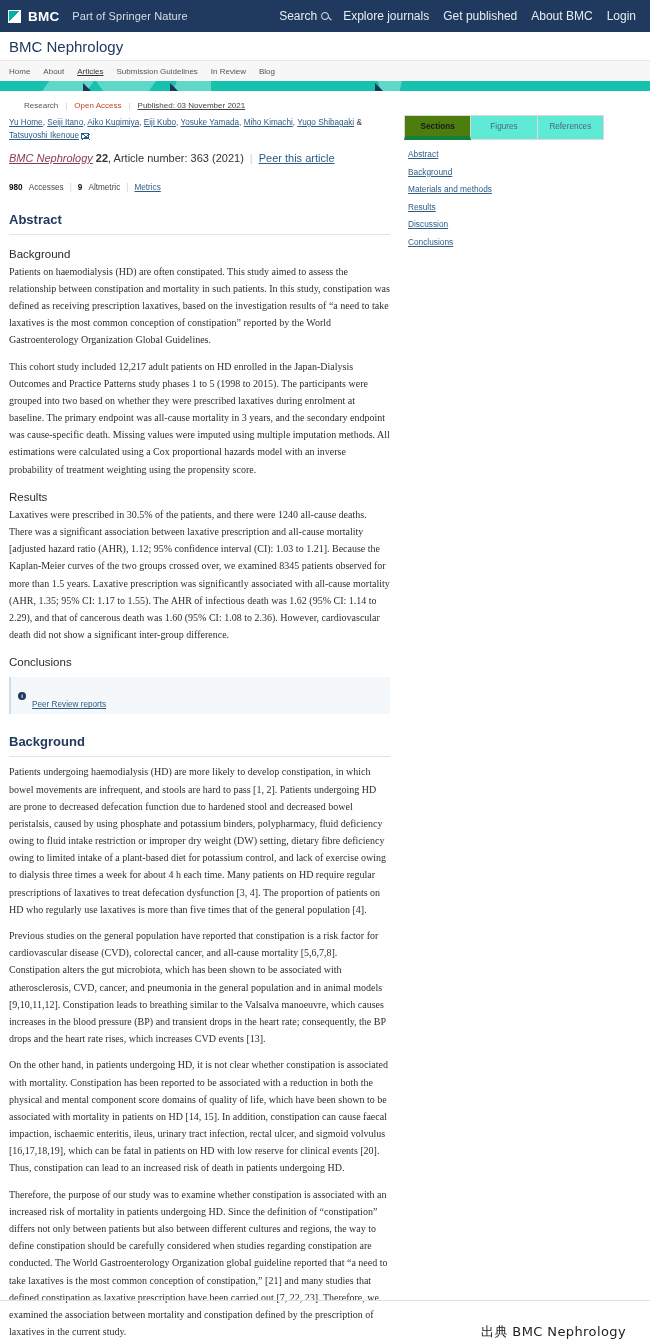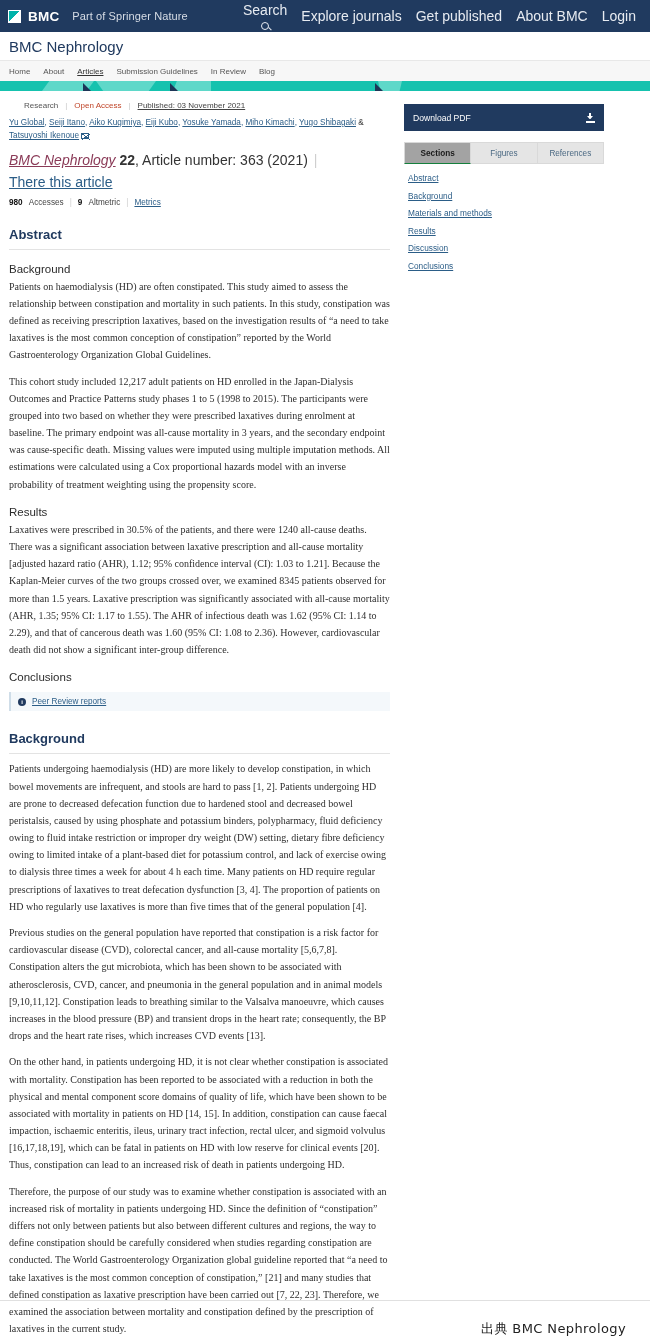--- a/index.html
+++ b/index.html
@@ -25,21 +25,21 @@
     width: 13px; height: 13px;
     background: linear-gradient(135deg, #00b2a9 0%, #00b2a9 48%, #ffffff 48%, #ffffff 100%);
     display: inline-block;
     border: 1px solid #ffffff;
   }
   .bmc-word {
     font-size: 13.5px; font-weight: bold; letter-spacing: .2px; color: #fff;
   }
   .brand-tag { font-size: 11px; color: #d7dde6; margin-left: 6px; letter-spacing: .1px; }
   .topnav-right { margin-left: auto; display: flex; align-items: center; gap: 14px; padding-right: 6px;}
-  .topnav-right a { color: #e7ebf1; font-size: 14px; text-decoration: none; white-space: nowrap; flex-direction: column; }
+  .topnav-right a { color: #e7ebf1; font-size: 12px; text-decoration: none; white-space: nowrap; }
   .search-link { display: flex; align-items: center; gap: 4px; }
   .mag { width: 8px; height: 8px; border: 1.1px solid #e7ebf1; border-radius: 50%; position: relative; display:inline-block;}
   .mag::after { content:""; position:absolute; width:3.5px; height:1.1px; background:#e7ebf1; transform: rotate(45deg); right:-3px; bottom:0px; }
 
   
   .journal-bar {
     height: 28px; display: flex; align-items: center; padding: 0 9px;
     background: #fff;
   }
   .journal-title { font-size: 15px; color: #203a5f; font-weight: normal; }
@@ -86,21 +86,21 @@
   }
 
   .authors { font-size: 8.2px; line-height: 1.62; color: #2b5d87; margin-bottom: 9px; }
   .authors a { color: #2b5d87; text-decoration: underline; }
   .authors .amp { color: #333; text-decoration: none; }
   .mail-ico { display:inline-block; width: 8px; height: 6px; border: 1px solid #2b5d87; position: relative; vertical-align: -1px; margin-left: 2px;}
   .mail-ico::after { content:""; position:absolute; left:0; top:0; width:8px; height:6px;
      background: linear-gradient(to bottom right, transparent 44%, #2b5d87 44%, #2b5d87 52%, transparent 52%),
                  linear-gradient(to bottom left, transparent 44%, #2b5d87 44%, #2b5d87 52%, transparent 52%);}
 
-  .cite-line { font-size: 14px; color: #333; margin-bottom: 8px; display:flex; align-items:center; gap:6px; flex-wrap: wrap;}
+  .cite-line { font-size: 11px; color: #333; margin-bottom: 19px; display:flex; align-items:center; gap:6px; flex-wrap: wrap;}
   .cite-line .jname { font-style: italic; color: #8a3a57; text-decoration: underline; }
   .cite-line .vol { font-weight: bold; }
   .cite-line .divider { color: #cfcfcf; }
   .cite-line a.cta { color: #2b5d87; text-decoration: underline; }
   .metrics-line { font-size: 8.2px; color: #444; display:flex; align-items:center; gap:6px; }
   .metrics-line b { color: #111; }
   .metrics-line .divider { color: #cfcfcf; }
   .metrics-line a { color: #2b5d87; text-decoration: underline; }
 
   
@@ -118,41 +118,41 @@
   .peer-box {
     background: #f4f8fb; border-left: 2px solid #cfdde8;
     padding: 5px 7px; margin-top: 9px; margin-bottom: 4px;
     display: flex; align-items: center; gap: 6px;
   }
   .info-ico {
     width: 8px; height: 8px; border-radius: 50%; background: #203a5f;
     color: #fff; font-size: 6px; line-height: 8px; text-align: center; font-weight: bold;
     flex: 0 0 auto;
   }
-  .peer-box a { font-size: 8.2px; color: #2b5d87; text-decoration: underline; }
+  .peer-box a { font-size: 8.2px; color: #2b5d87; text-decoration: underline; margin-top: 18px; }
 
   
   .dl-btn {
     background: #203a5f; color: #fff; height: 27px; display: flex; align-items: center;
     justify-content: space-between; padding: 0 9px; font-size: 8.6px; cursor: pointer;
   }
   .dl-ico { width: 9px; height: 10px; position: relative; display:inline-block; }
   .dl-ico::before { content:""; position:absolute; left:3.2px; top:0; width:1.4px; height:5px; background:#fff; }
   .dl-ico::after { content:""; position:absolute; left:1px; top:3.5px; width:6px; height:3.4px; background:#fff;
      clip-path: polygon(0 0, 100% 0, 50% 100%); }
   .dl-bar { position:absolute; left:0; bottom:0; width:9px; height:1.3px; background:#fff; }
 
   .tabs { display: flex; margin-top: 11px; border-bottom: 1px solid #d9d9d9; }
   .tab {
     flex: 1; text-align: center; font-size: 8.2px; padding: 6px 0 5px 0;
-    background: #e5e5e5; color: #4a6882; border: 1px solid #d9d9d9; border-bottom: none;
+    background: #5eead4; color: #4a6882; border: 1px solid #d9d9d9; border-bottom: none;
     cursor: pointer;
   }
   .tab + .tab { border-left: none; }
-  .tab.active { background: #a3a3a3; color: #1b1b1b; font-weight: bold; border-bottom: 1px solid #15803d; margin-bottom: -1px;}
+  .tab.active { background: #4d7c0f; color: #1b1b1b; font-weight: bold; border-bottom: 4px solid #15803d; margin-bottom: -1px;}
 
   .sec-list { padding: 9px 2px 0 4px; display: flex; flex-direction: column; gap: 7.5px; }
   .sec-list a { font-size: 8.3px; color: #2b5d87; text-decoration: underline; }
 
   
   .footer-cap {
     position: absolute; right: 24px; bottom: 8px;
     font-size: 13px; color: #222; letter-spacing: .4px;
     font-family: "DejaVu Sans", sans-serif;
   }
@@ -211,29 +211,29 @@
     <div class="meta-line">
       <span class="meta-type">Research</span>
       <span class="sep">|</span>
       <span class="meta-oa">Open Access</span>
       <span class="sep">|</span>
       <span class="meta-pub">Published: 03 November 2021</span>
     </div>
 
 
     <div class="authors">
-      <a href="#">Yu Global</a><span>, </span><a href="#">Seiji Itano</a><span>, </span><a href="#">Aiko Kugimiya</a><span>, </span><a href="#">Eiji Kubo</a><span>, </span><a href="#">Yosuke Yamada</a><span>, </span><a href="#">Miho Kimachi</a><span>, </span><a href="#">Yugo Shibagaki</a>
+      <a href="#">Yu Home</a><span>, </span><a href="#">Seiji Itano</a><span>, </span><a href="#">Aiko Kugimiya</a><span>, </span><a href="#">Eiji Kubo</a><span>, </span><a href="#">Yosuke Yamada</a><span>, </span><a href="#">Miho Kimachi</a><span>, </span><a href="#">Yugo Shibagaki</a>
       <span class="amp">&amp;</span>
       <a href="#">Tatsuyoshi Ikenoue</a><span class="mail-ico"></span>
     </div>
 
     <div class="cite-line">
       <span><span class="jname">BMC Nephrology</span>&nbsp;<span class="vol">22</span><span>, Article number: 363 (2021)</span></span>
       <span class="divider">|</span>
-      <a href="#" class="cta">There this article</a>
+      <a href="#" class="cta">Peer this article</a>
     </div>
 
     <div class="metrics-line">
       <b>980</b>
       <span>Accesses</span>
       <span class="divider">|</span>
       <b>9</b>
       <span>Altmetric</span>
       <span class="divider">|</span>
       <a href="#">Metrics</a>
@@ -257,26 +257,20 @@
     </div>
 
     <h2 class="sec-title">Background</h2>
     <p class="body-text">Patients undergoing haemodialysis (HD) are more likely to develop constipation, in which bowel movements are infrequent, and stools are hard to pass [1, 2]. Patients undergoing HD are prone to decreased defecation function due to hardened stool and decreased bowel peristalsis, caused by using phosphate and potassium binders, polypharmacy, fluid deficiency owing to fluid intake restriction or improper dry weight (DW) setting, dietary fibre deficiency owing to limited intake of a plant-based diet for potassium control, and lack of exercise owing to dialysis three times a week for about 4 h each time. Many patients on HD require regular prescriptions of laxatives to treat defecation dysfunction [3, 4]. The proportion of patients on HD who regularly use laxatives is more than five times that of the general population [4].</p>
     <p class="body-text">Previous studies on the general population have reported that constipation is a risk factor for cardiovascular disease (CVD), colorectal cancer, and all-cause mortality [5,6,7,8]. Constipation alters the gut microbiota, which has been shown to be associated with atherosclerosis, CVD, cancer, and pneumonia in the general population and in animal models [9,10,11,12]. Constipation leads to breathing similar to the Valsalva manoeuvre, which causes increases in the blood pressure (BP) and transient drops in the heart rate; consequently, the BP drops and the heart rate rises, which increases CVD events [13].</p>
     <p class="body-text">On the other hand, in patients undergoing HD, it is not clear whether constipation is associated with mortality. Constipation has been reported to be associated with a reduction in both the physical and mental component score domains of quality of life, which have been shown to be associated with mortality in patients on HD [14, 15]. In addition, constipation can cause faecal impaction, ischaemic enteritis, ileus, urinary tract infection, rectal ulcer, and sigmoid volvulus [16,17,18,19], which can be fatal in patients on HD with low reserve for clinical events [20]. Thus, constipation can lead to an increased risk of death in patients undergoing HD.</p>
     <p class="body-text">Therefore, the purpose of our study was to examine whether constipation is associated with an increased risk of mortality in patients undergoing HD. Since the definition of “constipation” differs not only between patients but also between different cultures and regions, the way to define constipation should be carefully considered when studies regarding constipation are conducted. The World Gastroenterology Organization global guideline reported that “a need to take laxatives is the most common conception of constipation,” [21] and many studies that defined constipation as laxative prescription have been carried out [7, 22, 23]. Therefore, we examined the association between mortality and constipation defined by the prescription of laxatives in the current study.</p>
   </div>
 
   <div class="side-col">
-    <div class="dl-btn">
-      <span>Download PDF</span>
-      <span class="dl-ico">
-          <span class="dl-bar"></span>
-        </span>
-    </div>
 
     <div class="tabs">
       <div class="tab active">Sections</div>
       <div class="tab">Figures</div>
       <div class="tab">References</div>
     </div>
 
     <div class="sec-list">
       <a href="#">Abstract</a>
       <a href="#">Background</a>

